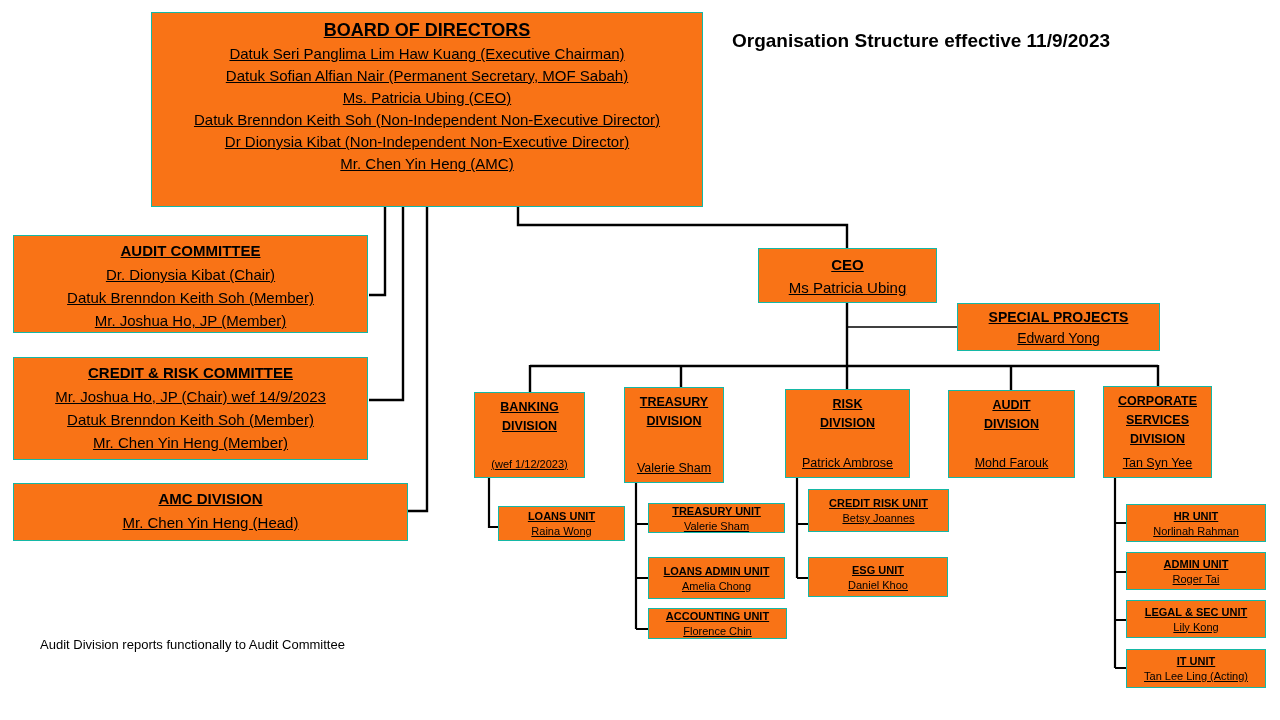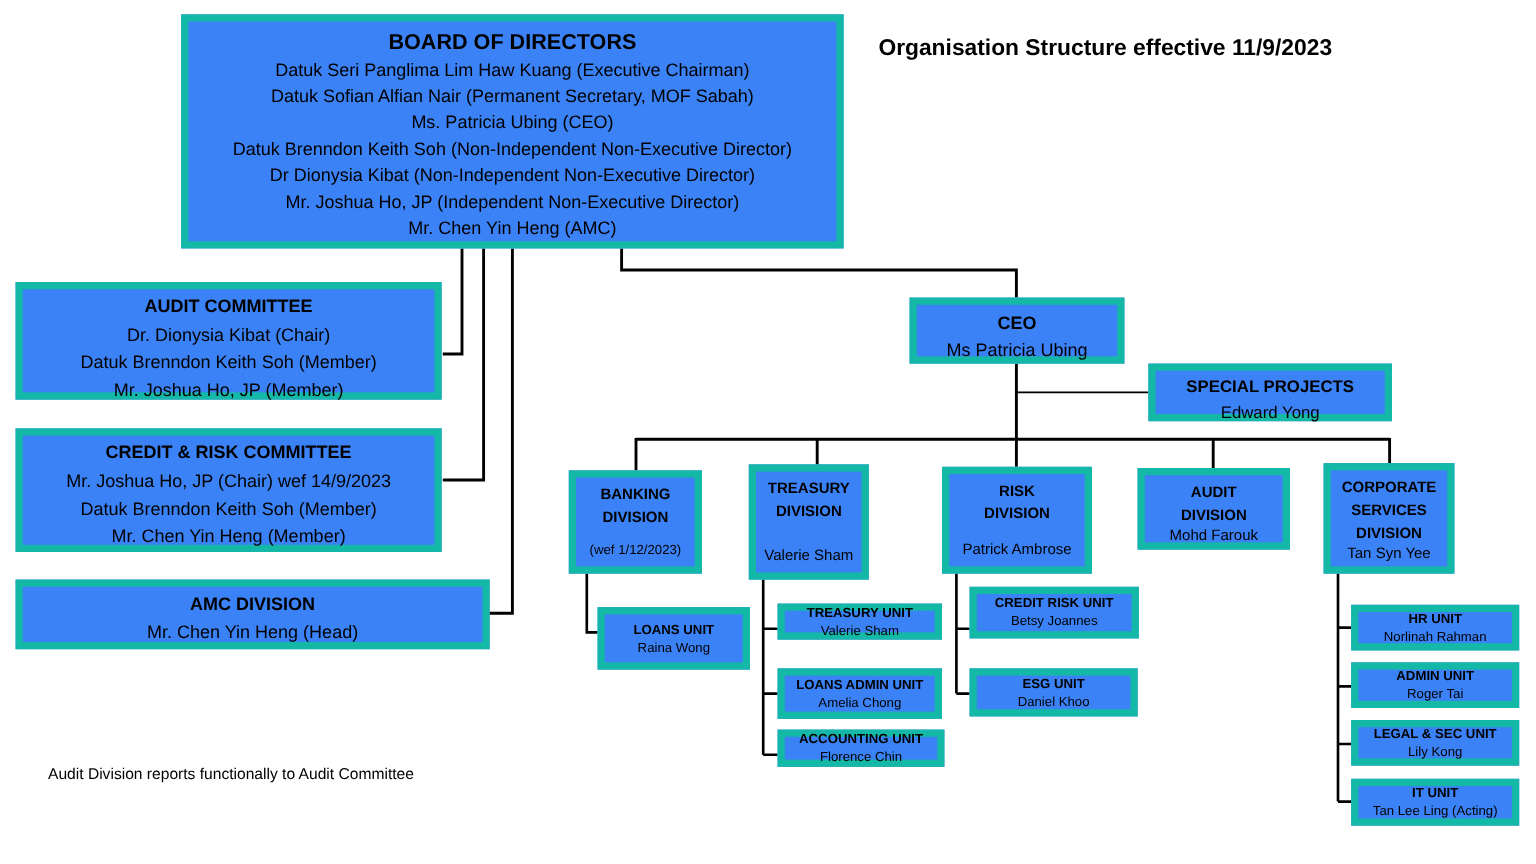--- a/index.html
+++ b/index.html
@@ -2,22 +2,22 @@
 <html><head>
 <meta charset="utf-8">
 <style>
   html,body { margin:0; padding:0; background:#ffffff; }
   #stage {
     position:relative; width:1280px; height:720px; background:#ffffff;
     font-family:"Liberation Sans", sans-serif; color:#000000; overflow:hidden;
   }
   #connectors { position:absolute; left:0; top:0; width:1280px; height:720px; }
   .box {
-    position:absolute; box-sizing:border-box; background:#3b82f6;
-    border:6px solid #14b8a6; text-align:center;
+    position:absolute; box-sizing:border-box; background:#f97316;
+    border:1px solid #14b8a6; text-align:center;text-decoration:underline;
   }
   .btitle { font-weight:bold; white-space:pre-line; }
   
   .board { padding-top:4px; }
   .board .btitle { font-size:18px; line-height:26px; }
   .board .member { font-size:15px; line-height:22px; }
   
   .committee { padding-top:3px; }
   .committee .btitle { font-size:15px; line-height:24px; }
   .committee .member { font-size:15px; line-height:23px; }
@@ -63,21 +63,20 @@
 
   <div class="headline">Organisation Structure effective 11/9/2023</div>
 
   <div class="box board" style="left:151px; top:12px; width:552px; height:195px;">
     <div class="btitle">BOARD OF DIRECTORS</div>
     <div class="member">Datuk Seri Panglima Lim Haw Kuang (Executive Chairman)</div>
     <div class="member">Datuk Sofian Alfian Nair (Permanent Secretary, MOF Sabah)</div>
     <div class="member">Ms. Patricia Ubing (CEO)</div>
     <div class="member">Datuk Brenndon Keith Soh (Non-Independent Non-Executive Director)</div>
     <div class="member">Dr Dionysia Kibat (Non-Independent Non-Executive Director)</div>
-    <div class="member">Mr. Joshua Ho, JP (Independent Non-Executive Director)</div>
     <div class="member">Mr. Chen Yin Heng (AMC)</div>
   </div>
 
   <div class="box committee" style="left:13px; top:235px; width:355px; height:98px;text-align:center;">
     <div class="btitle">AUDIT COMMITTEE</div>
     <div class="member">Dr. Dionysia Kibat (Chair)</div>
     <div class="member">Datuk Brenndon Keith Soh (Member)</div>
     <div class="member">Mr. Joshua Ho, JP (Member)</div>
   </div>
 
@@ -114,34 +113,34 @@
 DIVISION</div>
     <div class="member">Valerie Sham</div>
   </div>
 
   <div class="box division" style="left:785px; top:389px; width:125px; height:89px;">
     <div class="btitle">RISK
 DIVISION</div>
     <div class="member">Patrick Ambrose</div>
   </div>
 
-  <div class="box division" style="left:948px; top:390px; width:127px; height:68px;">
+  <div class="box division" style="left:948px; top:390px; width:127px; height:88px;">
     <div class="btitle">AUDIT
 DIVISION</div>
     <div class="member">Mohd Farouk</div>
   </div>
 
   <div class="box division" style="left:1103px; top:386px; width:109px; height:92px;">
     <div class="btitle">CORPORATE
 SERVICES
 DIVISION</div>
     <div class="member">Tan Syn Yee</div>
   </div>
 
-  <div class="box unit" style="left:498px; top:506px; width:127px; height:52px;">
+  <div class="box unit" style="left:498px; top:506px; width:127px; height:35px;">
     <div class="btitle">LOANS UNIT</div>
     <div class="member">Raina Wong</div>
   </div>
 
   <div class="box unit" style="left:648px; top:503px; width:137px; height:30px;">
     <div class="btitle">TREASURY UNIT</div>
     <div class="member">Valerie Sham</div>
   </div>
 
   <div class="box unit" style="left:648px; top:557px; width:137px; height:42px;">

